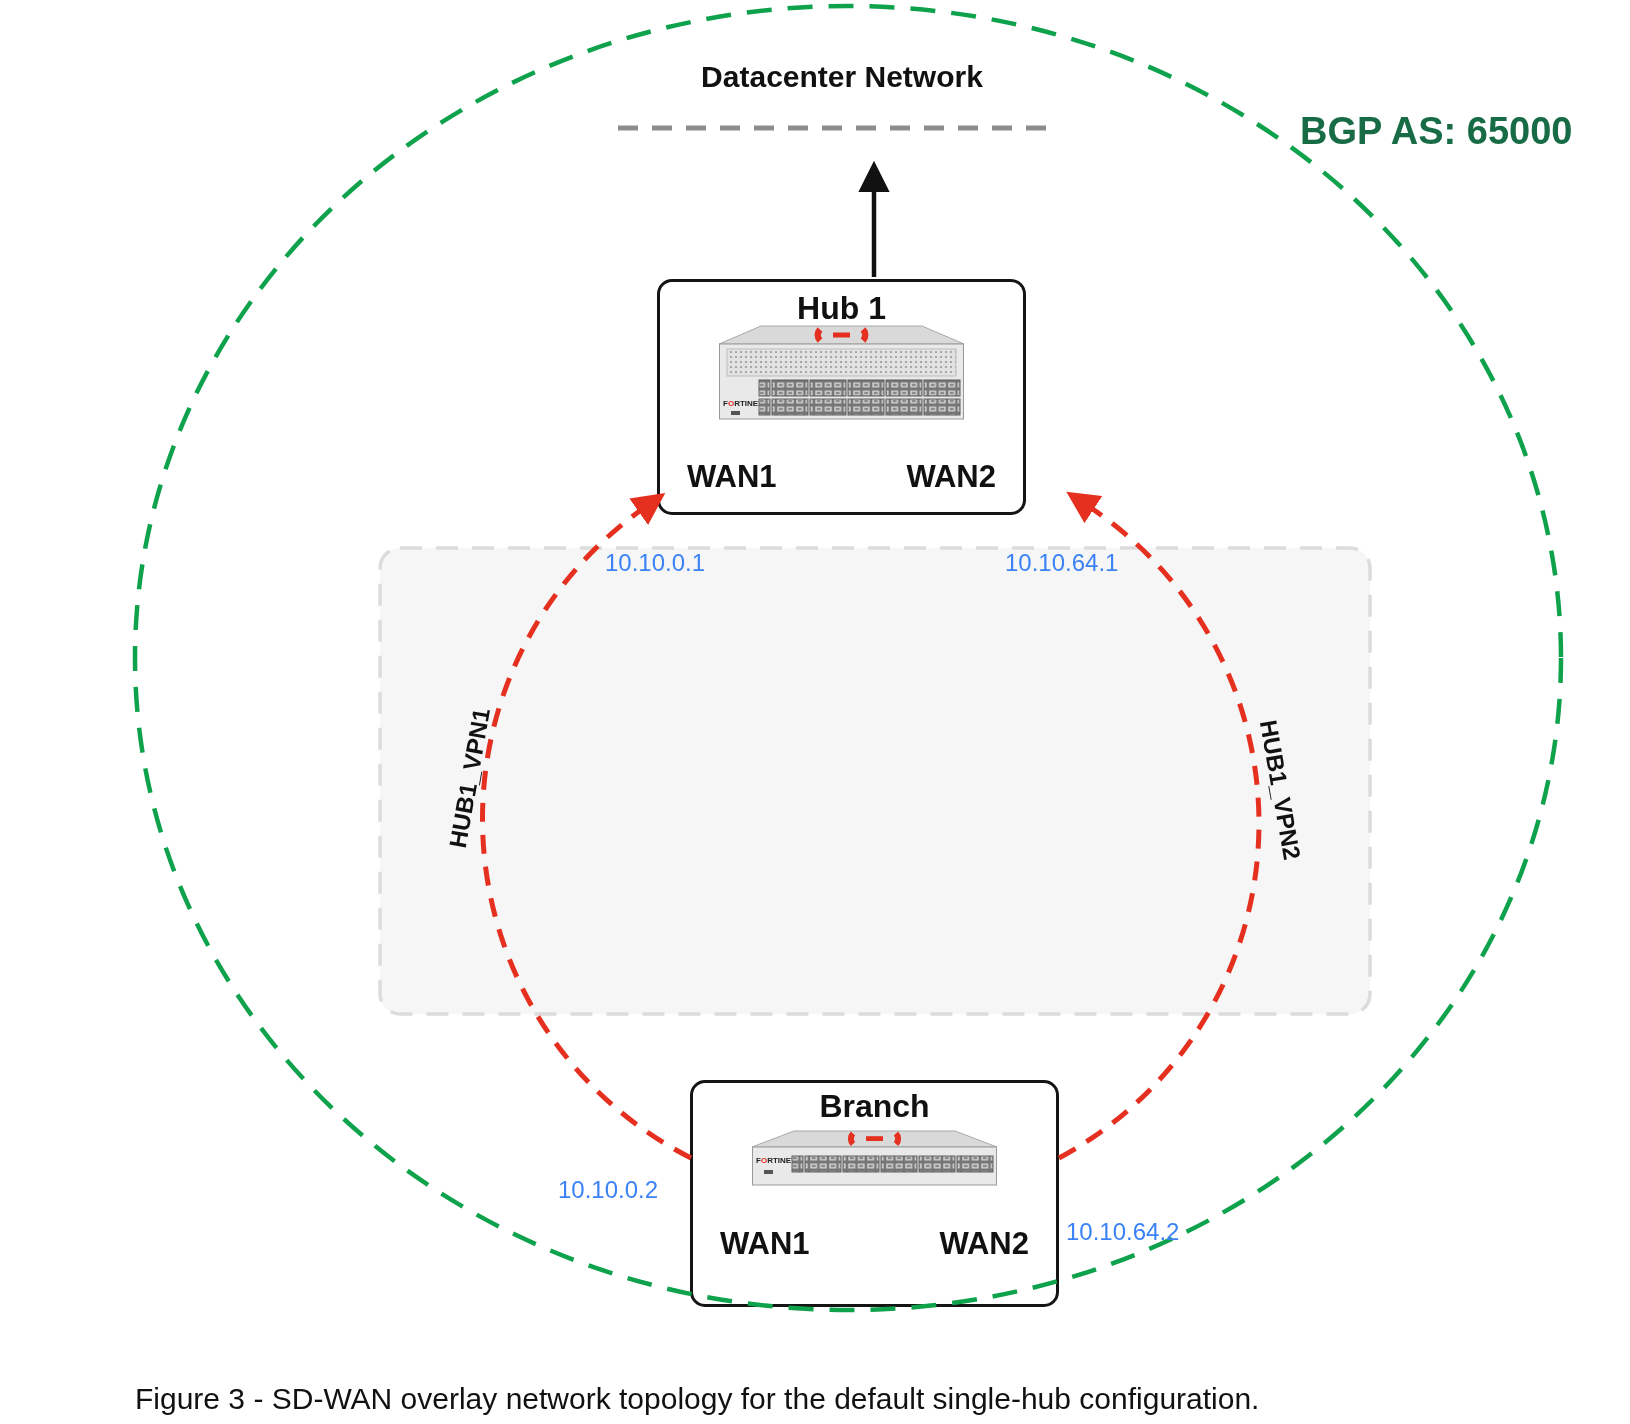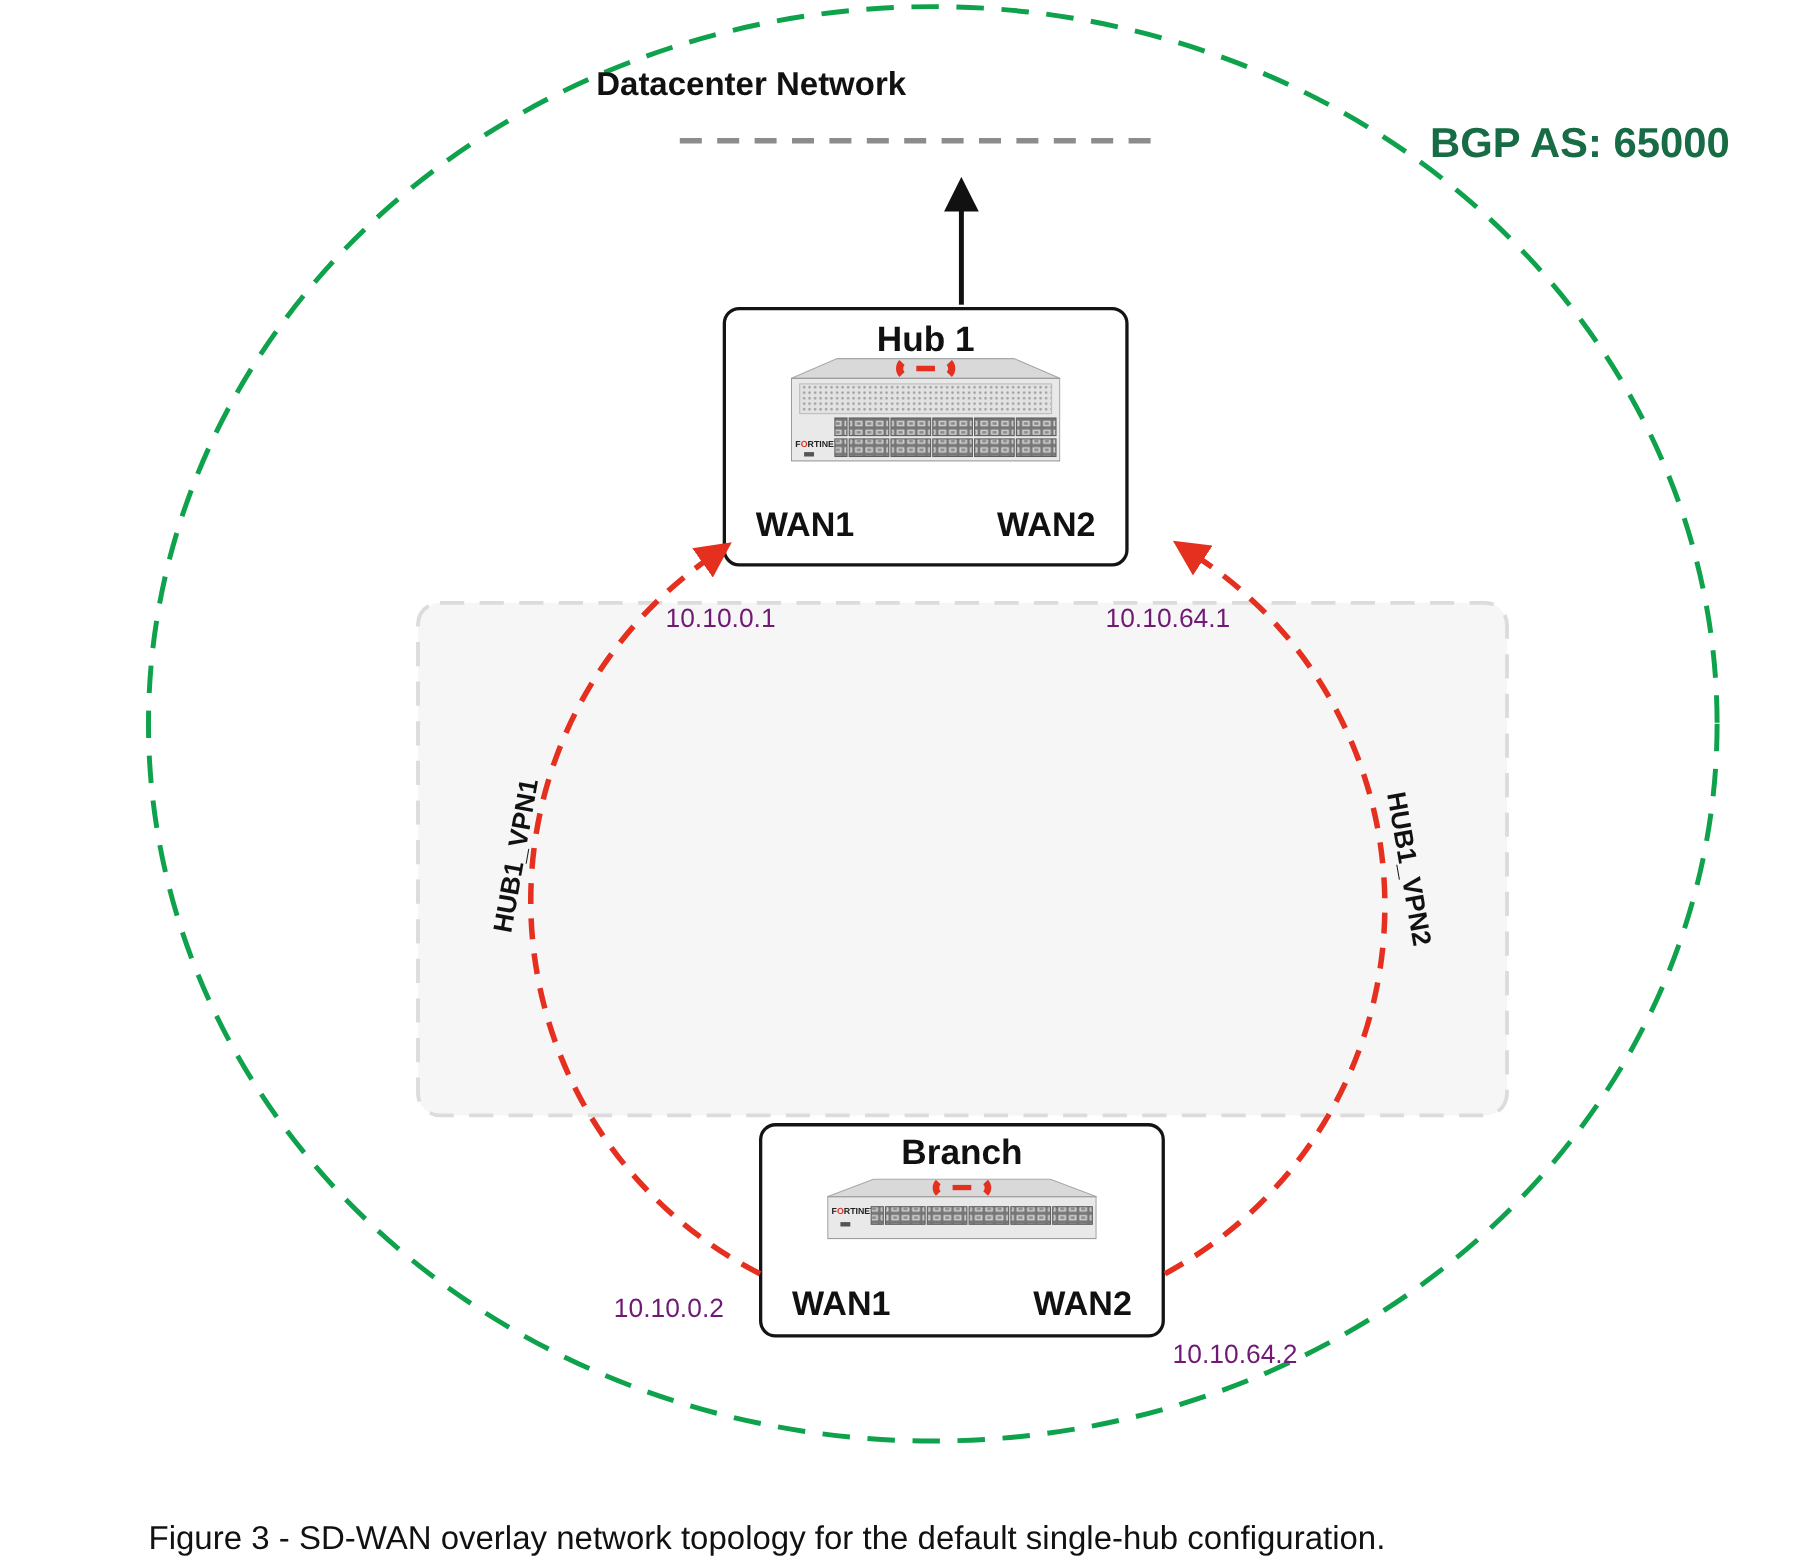--- a/index.html
+++ b/index.html
@@ -10,39 +10,39 @@
   .abs{position:absolute;}
   svg{display:block;}
   .canvas{position:absolute;left:0;top:0;z-index:5;pointer-events:none;}
   .bgcanvas{position:absolute;left:0;top:0;z-index:1;pointer-events:none;}
 
   .node-box{
     position:absolute;z-index:3;background:#ffffff;border:3.5px solid #141414;
     border-radius:15px;box-sizing:border-box;
   }
   .hub-box{left:657px;top:279px;width:369px;height:236px;}
-  .branch-box{left:690px;top:1021px;width:369px;height:195px;}
+  .branch-box{left:690px;top:1080px;width:369px;height:227px;}
   .node-title{
     position:absolute;left:0;right:0;text-align:center;
     font-size:32px;font-weight:bold;color:#111;
   }
   .wan-label{
     position:absolute;font-size:31px;font-weight:bold;color:#111;white-space:nowrap;
   }
   .device{position:absolute;}
 
   .dc-label{
-    left:542px;top:60px;width:600px;z-index:6;
+    left:542px;top:60px;width:600px;text-align:center;z-index:6;
     font-size:30px;font-weight:bold;
   }
   .bgp-label{
     left:1300px;top:110px;z-index:6;font-size:38px;font-weight:bold;white-space:nowrap;
   }
   .ip-label{
-    z-index:6;font-size:24px;color:#701a75;white-space:nowrap;
+    z-index:6;font-size:24px;color:#3b82f6;white-space:nowrap;
   }
   .vpn-label{
     z-index:6;font-size:24px;font-weight:bold;color:#111;white-space:nowrap;
     transform:translate(-50%,-50%) rotate(-80deg);
   }
   .vpn-label.right{transform:translate(-50%,-50%) rotate(80deg);}
   .caption{
     left:135px;top:1382px;z-index:6;font-size:30px;color:#111;white-space:nowrap;
   }
 </style>

